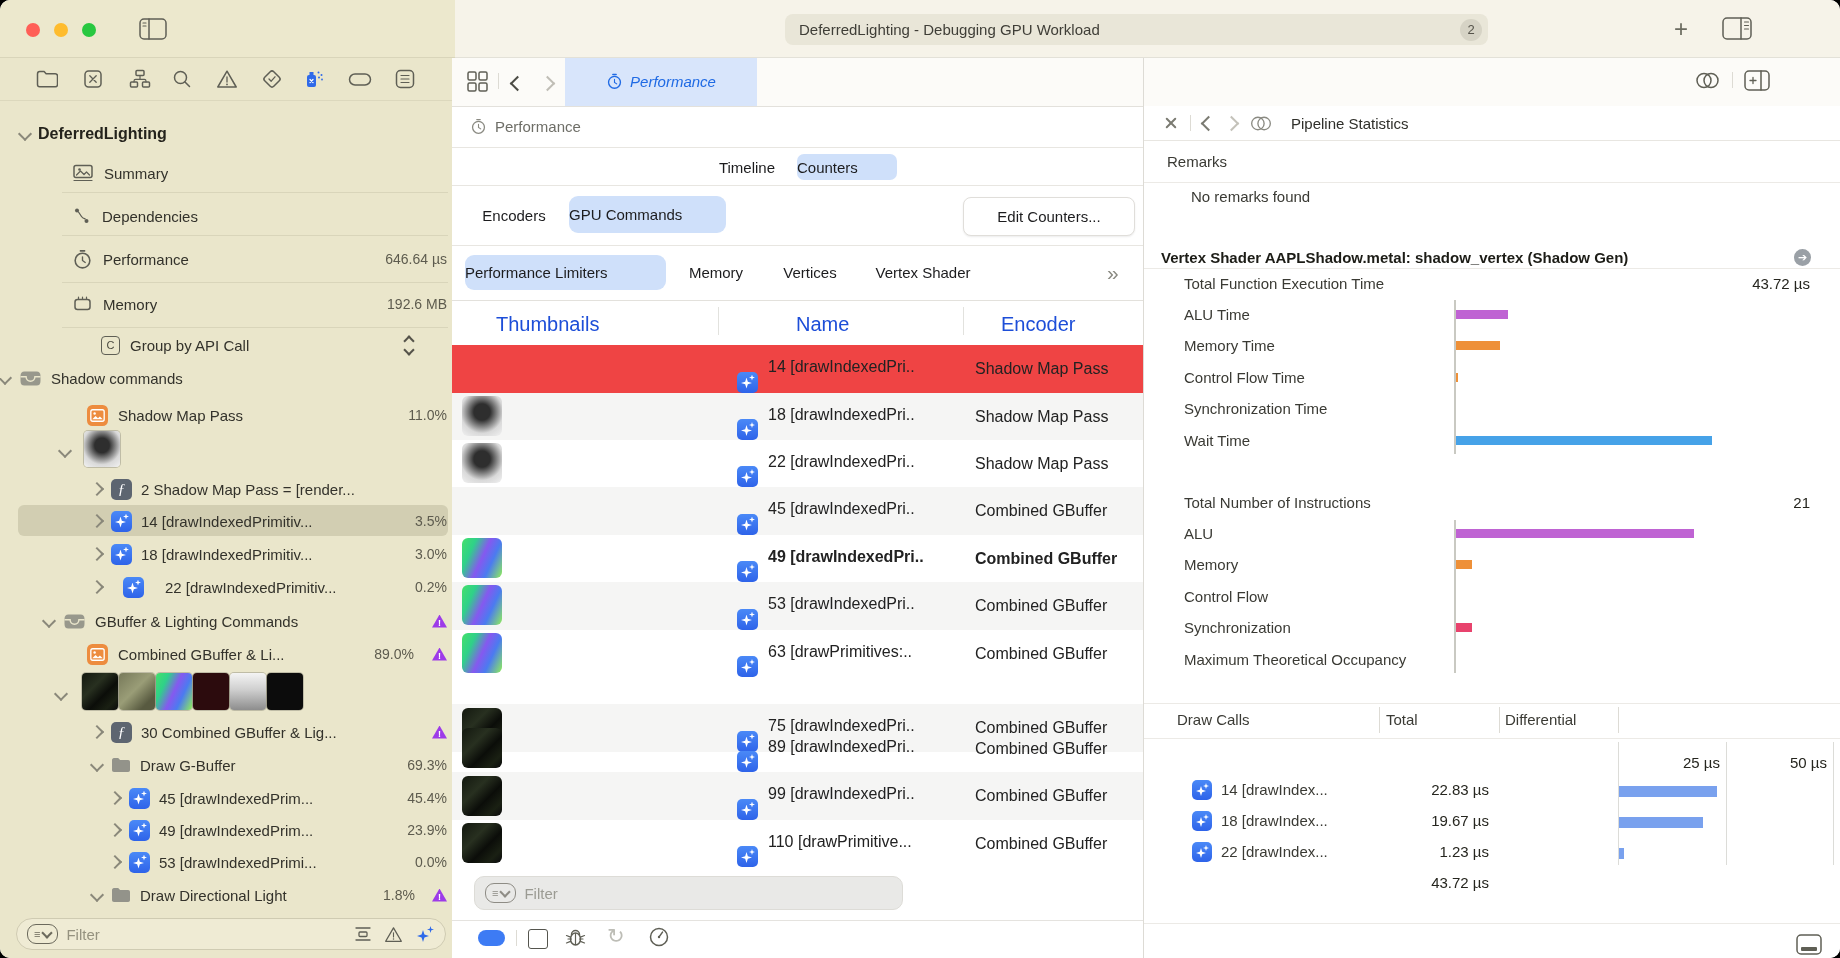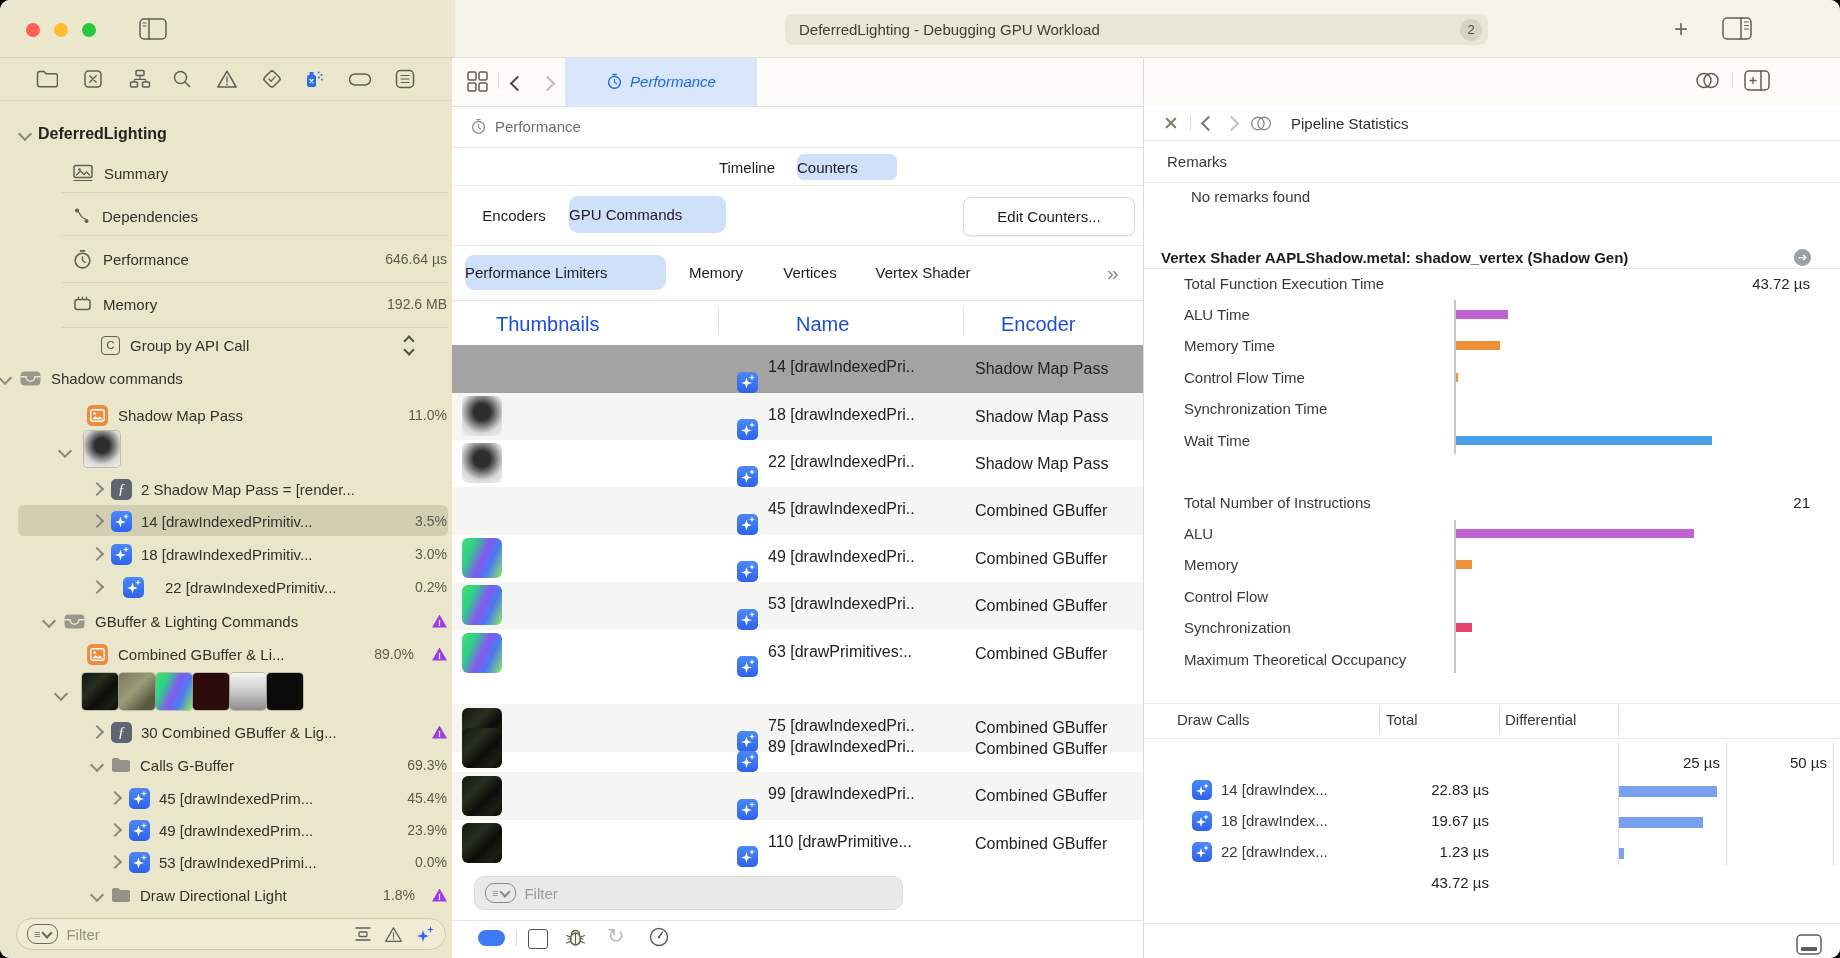--- a/index.html
+++ b/index.html
@@ -66,21 +66,21 @@
   .ed-tab .t{color:#1f6ae4;font-size:15px;font-style:italic;}
   .crumb{position:absolute;left:0;top:49px;width:100%;height:42px;border-bottom:1px solid #e8e6e1;display:flex;align-items:center;padding-left:18px;box-sizing:border-box;gap:8px;}
   .crumb .t{font-size:15px;color:#6e6e67;}
   .seg-pill{background:#cfe0fa;border-radius:7px;display:flex;align-items:center;justify-content:flex-start;font-size:15px;color:#1c1c1e;}
   .seg-lbl{font-size:15px;color:#1c1c1e;display:flex;align-items:center;justify-content:center;}
   .btn{background:#fff;border:1px solid #e0deda;border-radius:8px;box-shadow:0 1px 2px rgba(0,0,0,.08);display:flex;align-items:center;justify-content:center;font-size:15px;color:#1c1c1e;}
   .hdr-lbl{font-size:20px;color:#1d4ed8;margin-left:26px;}
   .vline{position:absolute;width:1px;background:#e2e2de;}
   .trow{position:absolute;left:0;width:100%;display:flex;align-items:center;}
   .trow.alt{background:#f5f5f4;}
-  .trow.sel{background:#a3a3a3;}
+  .trow.sel{background:#ef4444;}
   .trow .nm{font-size:16px;color:#222;white-space:nowrap;}
   .trow .enc{position:absolute;left:523px;font-size:16px;color:#222;white-space:nowrap;}
   .rthumb{position:absolute;left:10px;width:40px;height:40px;border-radius:6px;}
   .ed-filter{position:absolute;left:22px;width:429px;height:34px;border-radius:10px;background:#e9e9e7;border:1px solid #dddcd7;display:flex;align-items:center;padding:0 10px;box-sizing:border-box;}
   .ed-toolbar{position:absolute;left:0;right:0;height:1px;background:#e5e3df;}
   
   .inspector{position:absolute;left:1143px;top:57px;width:697px;bottom:0;background:#fff;border-left:1px solid #dddbd5;box-sizing:border-box;}
   .ins-strip{position:absolute;left:0;top:0;right:0;height:49px;background:#fcfbf8;}
   .ins-hdr{position:absolute;left:0;top:49px;right:0;height:35px;border-bottom:1px solid #e8e6e1;display:flex;align-items:center;padding-left:20px;gap:12px;box-sizing:border-box;}
   .ins-hdr .t{font-size:15px;color:#2f2f2a;margin-left:6px;}
@@ -368,21 +368,21 @@
       <span class="warnb"></span>
     </div>
 
     <div class="srow" style="top:692px;padding-left:92px;gap:9px;">
       <span class="chev d"></span>
       <span>
           <svg width="20" height="16" viewBox="0 0 20 16">
             <path d="M1 3.2C1 2 1.8 1 3 1h4.2l1.9 2h8c1.2 0 1.9.8 1.9 2v8c0 1.2-.7 2-1.9 2H3c-1.2 0-2-.8-2-2z" fill="#93938a"></path>
           </svg>
         </span>
-      <span class="lbl">Calls G-Buffer</span>
+      <span class="lbl">Draw G-Buffer</span>
       <span class="val">69.3%</span>
     </div>
 
     <div class="srow" style="top:725px;padding-left:110px;gap:9px;">
       <span class="chev r"></span>
       <span class="ic-spark">
           <i class="star s1"></i>
           <i class="star s2"></i>
         </span>
       <span class="lbl">45 [drawIndexedPrim...</span>
@@ -547,21 +547,21 @@
       <span class="enc">Shadow Map Pass</span>
     </div>
     <div class="trow alt" style="top:430px;height:48px;">
       <span class="ic-spark abs" style="left:285px;top:13px;">
           <i class="star s1"></i>
           <i class="star s2"></i>
         </span>
       <span class="nm abs" style="left:316px;top:13px;">45 [drawIndexedPri..</span>
       <span class="enc">Combined GBuffer</span>
     </div>
-    <div class="trow" style="top:478px;height:47px;">
+    <div class="trow" style="top:478px;height:47px;font-weight:bold;">
       <span class="rthumb th-normals" style="top:3px;"></span>
       <span class="ic-spark abs" style="left:285px;top:13px;">
           <i class="star s1"></i>
           <i class="star s2"></i>
         </span>
       <span class="nm abs" style="left:316px;top:13px;">49 [drawIndexedPri..</span>
       <span class="enc">Combined GBuffer</span>
     </div>
     <div class="trow alt" style="top:525px;height:48px;">
       <span class="rthumb th-normals" style="top:3px;"></span>

